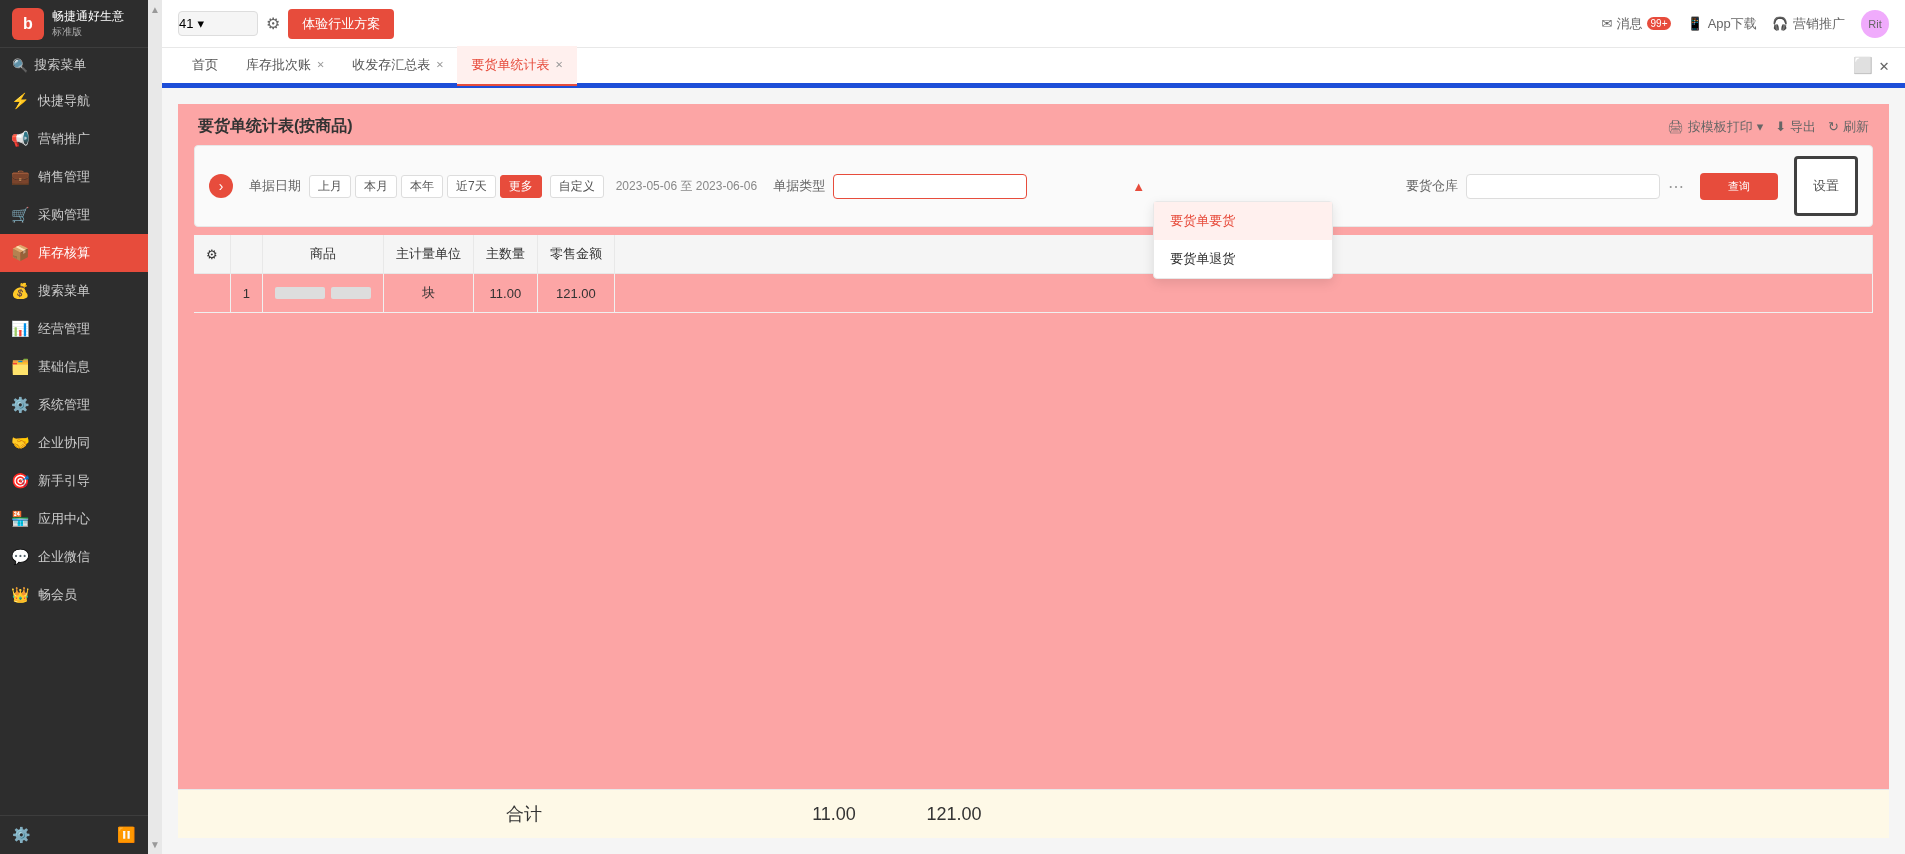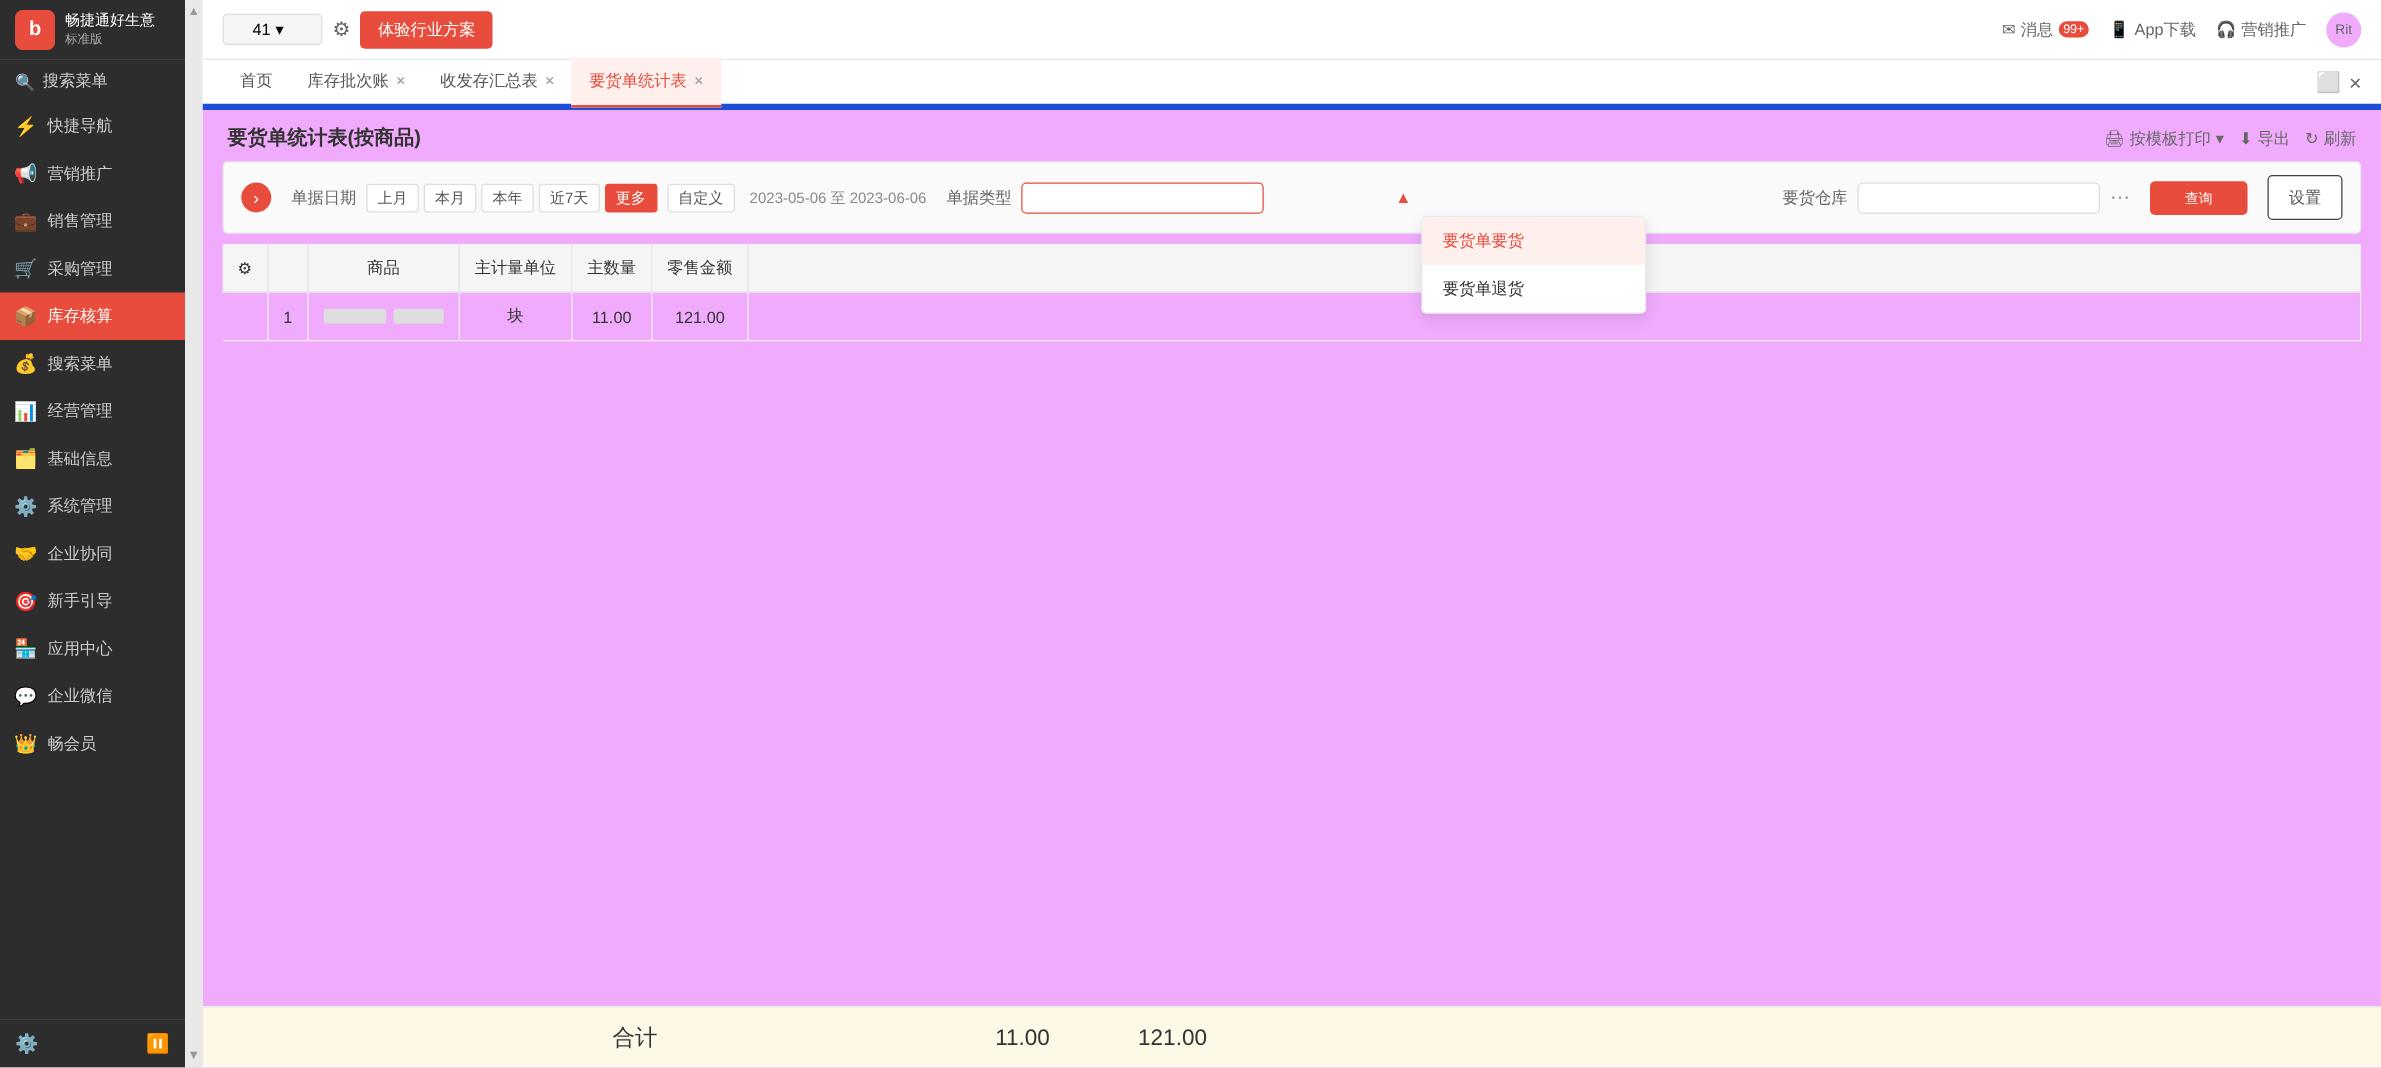--- a/index.html
+++ b/index.html
@@ -116,21 +116,21 @@
       gap: 8px;
       flex: 1;
     }
     .store-selector {
       display: flex;
       align-items: center;
       gap: 4px;
       background: #f5f5f5;
       border: 1px solid #ddd;
       border-radius: 4px;
-      padding: 4px 23px;
+      padding: 4px 0;
       cursor: pointer;
       min-width: 80px;
       font-size: 13px;
     }
     .settings-icon { color: #666; cursor: pointer; font-size: 16px; }
     .trial-btn {
       background: #e74c3c;
       color: white;
       border: none;
       padding: 6px 14px;
@@ -192,22 +192,22 @@
     .tab .close { color: #999; font-size: 12px; }
     .tabs-end { margin-left: auto; display: flex; align-items: center; gap: 6px; }
     .tabs-end-icon { color: #666; cursor: pointer; font-size: 16px; }
 
     
     .page-content {
       flex: 1;
       display: flex;
       flex-direction: column;
       overflow: hidden;
-      background: #f0abfc;
-      margin: 0;
+      background: #fca5a5;
+      margin: 16px;
     }
 
     
     .page-header {
       display: flex;
       align-items: center;
       justify-content: space-between;
       padding: 12px 20px 8px;
       flex-shrink: 0;
     }
@@ -316,22 +316,22 @@
       color: white;
       border: none;
       padding: 6px 28px;
       border-radius: 4px;
       cursor: pointer;
       font-size: 11px;
     }
     .settings-btn {
       background: white;
       color: #555;
-      border: 1px solid #404040;
-      padding: 8px 16px;
+      border: 3px solid #404040;
+      padding: 18px 16px;
       border-radius: 4px;
       cursor: pointer;
       font-size: 13px;
     }
 
     
     .dropdown-overlay {
       position: absolute;
       top: calc(100% + 2px);
       left: 320px;

